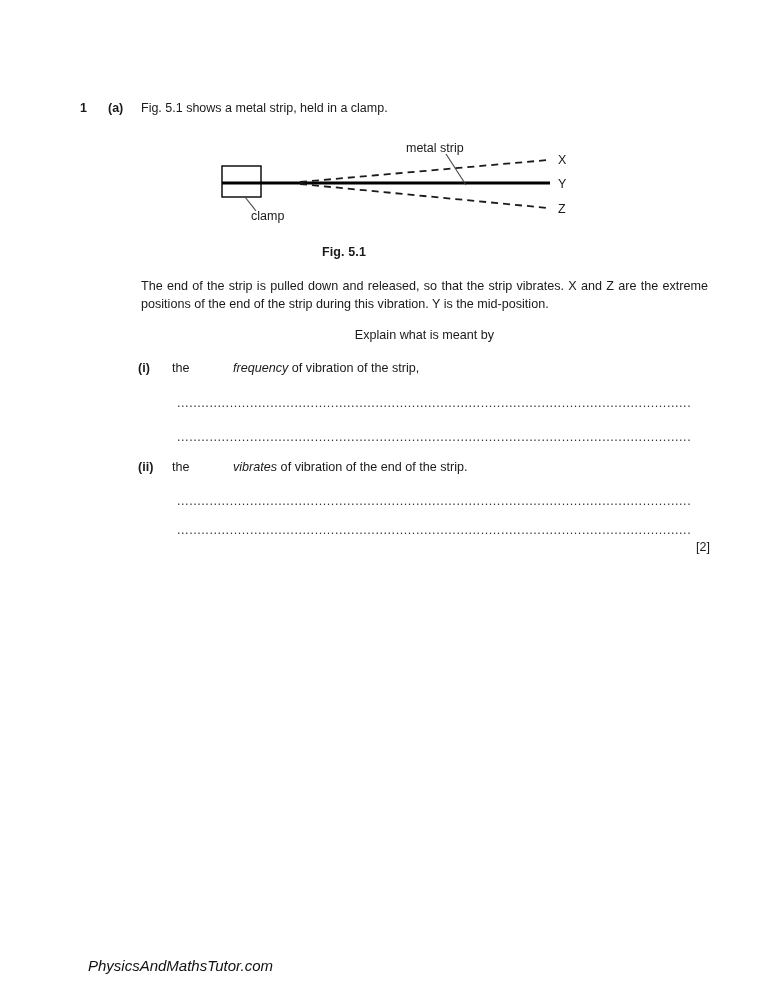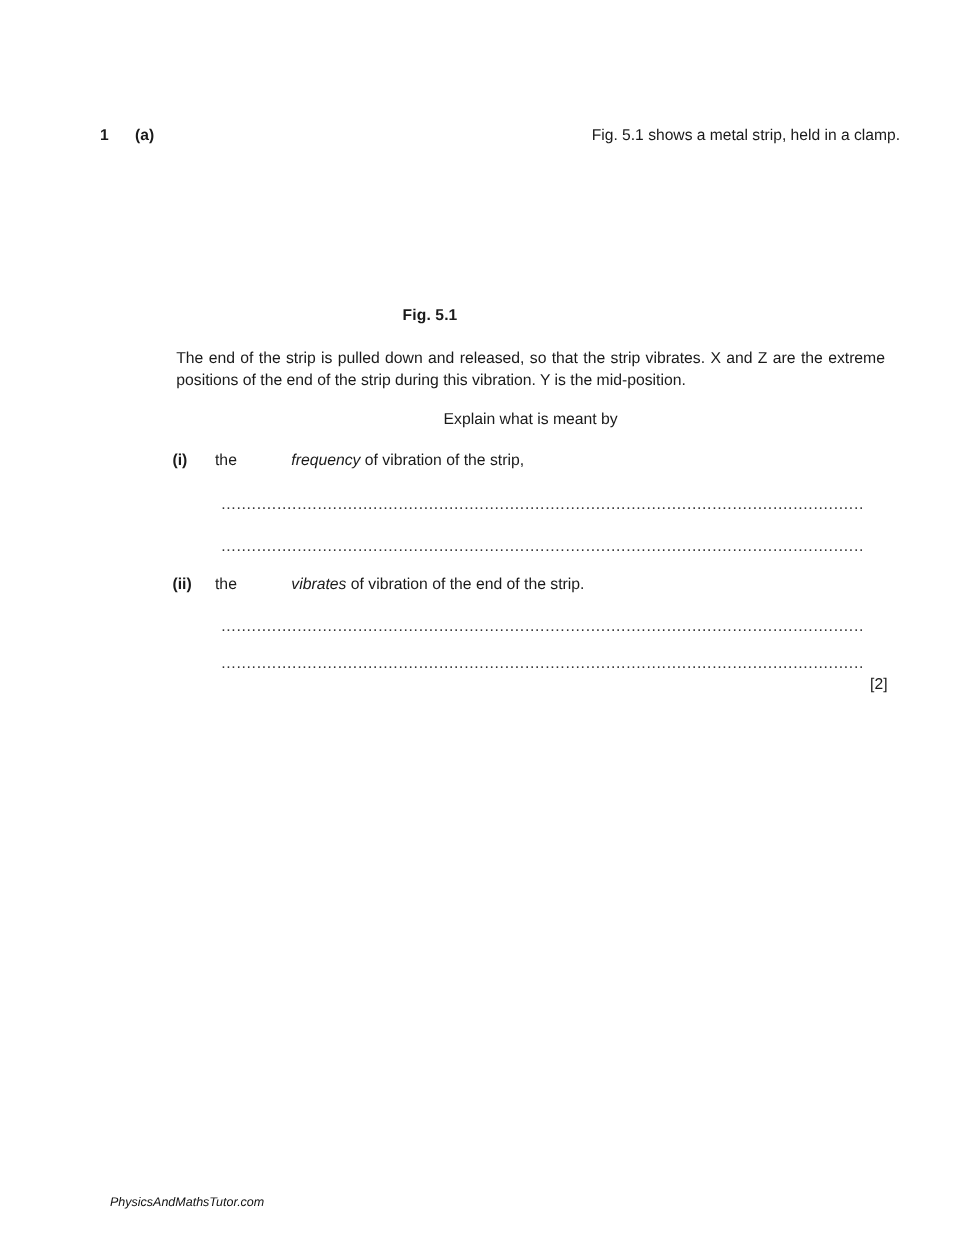--- a/index.html
+++ b/index.html
@@ -38,21 +38,20 @@
     width: 28px;
     flex: 0 0 28px;
   }
   .q-part {
     font-weight: bold;
     width: 33px;
     flex: 0 0 33px;
   }
   .q-text {
     flex: 1 1 auto;
-    text-align: right;
   }
 
   
   .figure {
     position: absolute;
     left: 0;
     top: 130px;
     width: 768px;
     height: 110px;
   }
@@ -127,36 +126,58 @@
     width: 710px;
     text-align: right;
     font-size: 12.5px;
   }
 
   
   .footer {
     position: absolute;
     left: 88px;
     top: 957px;
-    font-size: 10px;
+    font-size: 15px;
     font-style: italic;
     color: #111;
   }
 </style>
 </head>
 <body>
 
 <div class="page">
 
   <div class="q-row">
     <span class="q-num">1</span>
     <span class="q-part">(a)</span>
     <span class="q-text">Fig. 5.1 shows a metal strip, held in a clamp.</span>
   </div>
 
+  <div class="figure">
+    <svg width="768" height="110" viewBox="0 0 768 110" xmlns="http://www.w3.org/2000/svg">
+
+      <rect x="222" y="36" width="39" height="31" fill="none" stroke="#000" stroke-width="1.4"></rect>
+
+      <line x1="222" y1="53" x2="550" y2="53" stroke="#000" stroke-width="3.2"></line>
+
+      <path d="M 300 52 L 548 30" fill="none" stroke="#1a1a1a" stroke-width="1.8" stroke-dasharray="7 5"></path>
+
+      <path d="M 300 54 L 548 78" fill="none" stroke="#1a1a1a" stroke-width="1.8" stroke-dasharray="7 5"></path>
+
+      <line x1="446" y1="24" x2="466" y2="55" stroke="#444" stroke-width="1.1"></line>
+
+      <line x1="245" y1="67" x2="256" y2="81" stroke="#444" stroke-width="1.1"></line>
+
+      <text x="406" y="22" font-family="Liberation Sans, sans-serif" font-size="12.5" fill="#1a1a1a">metal strip</text>
+      <text x="251" y="90" font-family="Liberation Sans, sans-serif" font-size="12.5" fill="#1a1a1a">clamp</text>
+      <text x="558" y="34" font-family="Liberation Sans, sans-serif" font-size="12.5" fill="#1a1a1a">X</text>
+      <text x="558" y="58" font-family="Liberation Sans, sans-serif" font-size="12.5" fill="#1a1a1a">Y</text>
+      <text x="558" y="83" font-family="Liberation Sans, sans-serif" font-size="12.5" fill="#1a1a1a">Z</text>
+    </svg>
+  </div>
 
   <div class="fig-caption">Fig. 5.1</div>
 
   <div class="para" id="para-main">The end of the strip is pulled down and released, so that the strip vibrates. X and Z are the extreme positions of the end of the strip during this vibration. Y is the mid-position.</div>
 
   <div class="para no-justify" id="para-explain">Explain what is meant by</div>
 
   <div class="subitem" id="item-i">
     <span class="marker">(i)</span>
     <span class="stext"><span>the </span><em>frequency</em><span> of vibration of the strip,</span></span>

